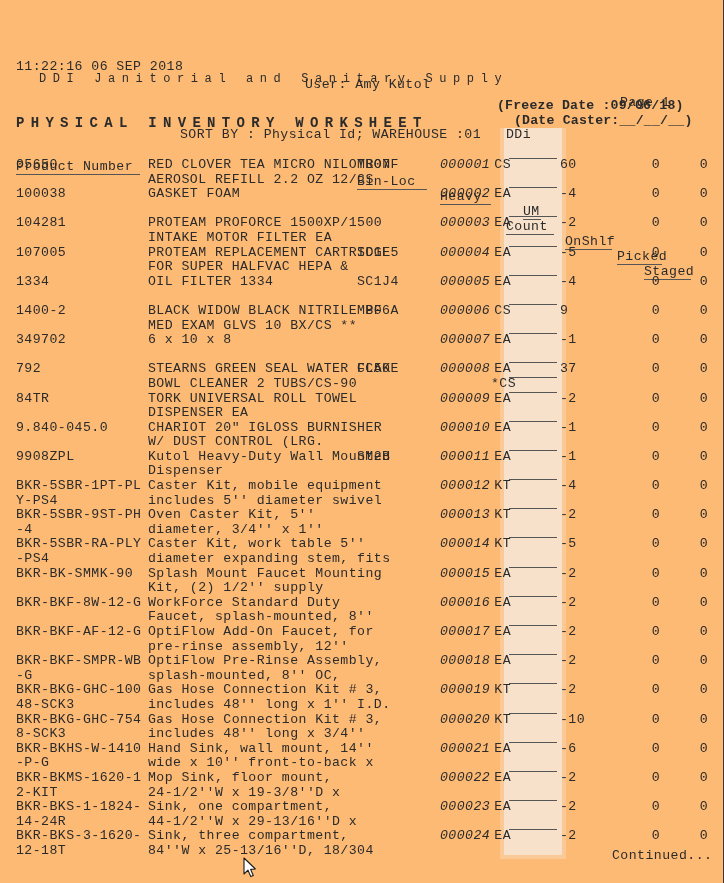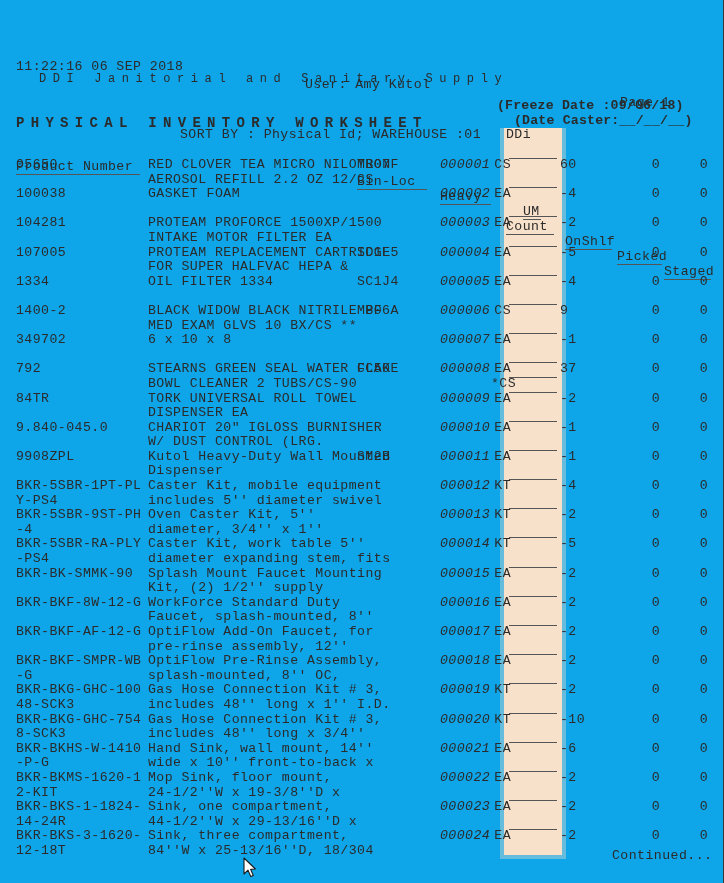--- a/index.html
+++ b/index.html
@@ -13,21 +13,21 @@
     height: 883px;
     font-family: "Liberation Mono", "DejaVu Sans Mono", monospace;
     color: #2b2b2b;
     position: relative;
     overflow: hidden;
   }
   #page {
     position: relative;
     width: 724px;
     height: 883px;
-    background: #0ea5e9;
+    background: #fdba74;
     box-sizing: border-box;
     border-right: 1px solid #3a3a3a;
   }
 
   
   .count-highlight {
     position: absolute;
     left: 504px;
     top: 128px;
     width: 58px;
@@ -151,21 +151,21 @@
     display: inline-block;
   }
   .h-product { left: 16px;  width: 124px; }
   .h-desc    { left: 148px; width: 196px; }
   .h-bin     { left: 357px; width: 70px;  }
   .h-phys    { left: 440px; width: 51px;  }
   .h-um      { left: 523px; width: 18px;  }
   .h-count   { left: 506px; width: 48px;  }
   .h-onshlf  { left: 565px; width: 47px;  }
   .h-picked  { left: 617px; width: 45px;  }
-  .h-staged  { left: 664px; width: 47px;  }
+  .h-staged  { left: 644px; width: 47px;  }
 
   
   .rows {
     position: absolute;
     top: 158px;
     left: 0;
     width: 660px;
     font-size: 13.2px;
     white-space: pre;
   }

